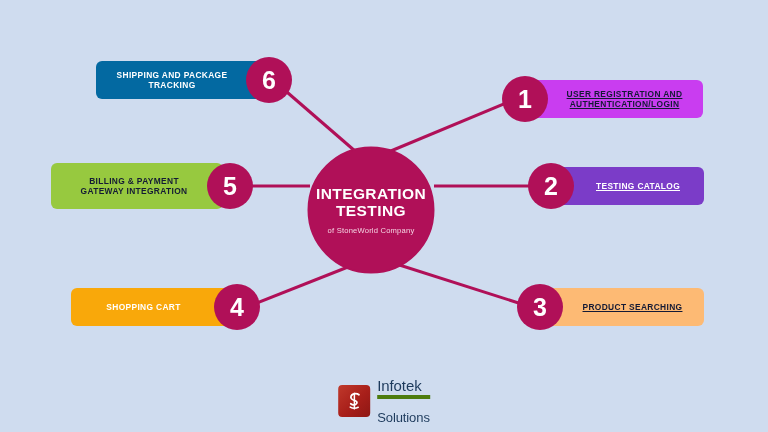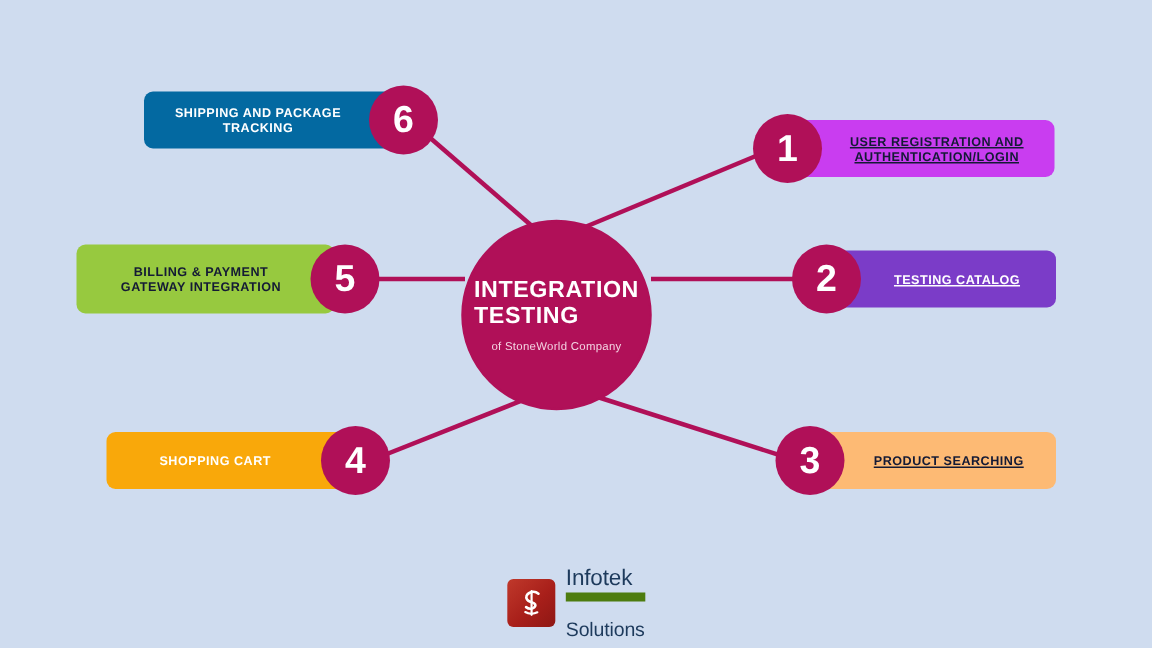--- a/index.html
+++ b/index.html
@@ -38,20 +38,21 @@
     top: 148px;
     width: 124px;
     height: 124px;
     border-radius: 50%;
     background: #b01058;
     z-index: 3;
     display: flex;
     flex-direction: column;
     align-items: center;
     justify-content: center;
+    text-align: center;
   }
   .hub-title {
     color: #ffffff;
     font-size: 15.5px;
     font-weight: bold;
     letter-spacing: 0.4px;
     line-height: 1.12;
     text-transform: uppercase;
   }
   .hub-sub {
@@ -131,21 +132,21 @@
   }
   .logo-text {
     display: flex;
     flex-direction: column;
     line-height: 1;
   }
   .logo-name {
     font-size: 15px;
     color: #1d3a5c;
     letter-spacing: -0.1px;
-    border-bottom: 6px solid #4d7c0f;
+    border-bottom: 4px solid #4d7c0f;
     padding-bottom: 1.5px;
   }
   .logo-tag {
     font-size: 13px;
     color: #1d3a5c;
     margin-top: 12px;
     letter-spacing: -0.1px;
   }
 </style>
 </head>

